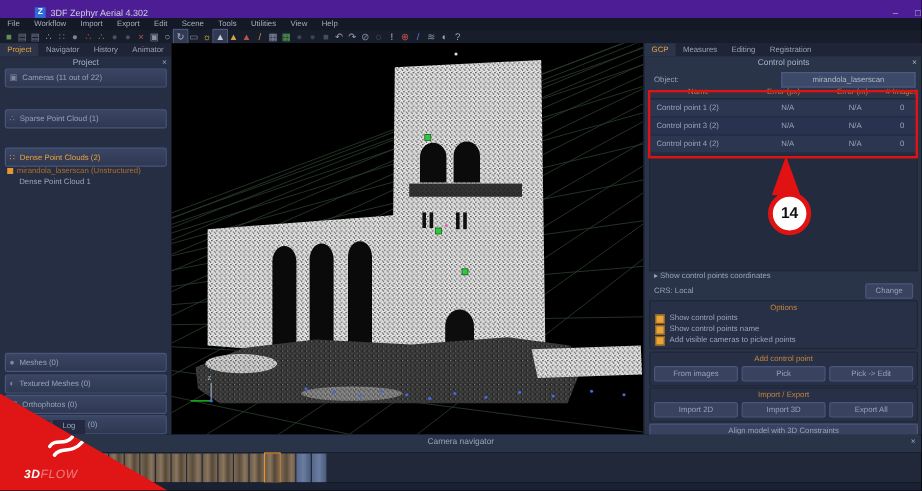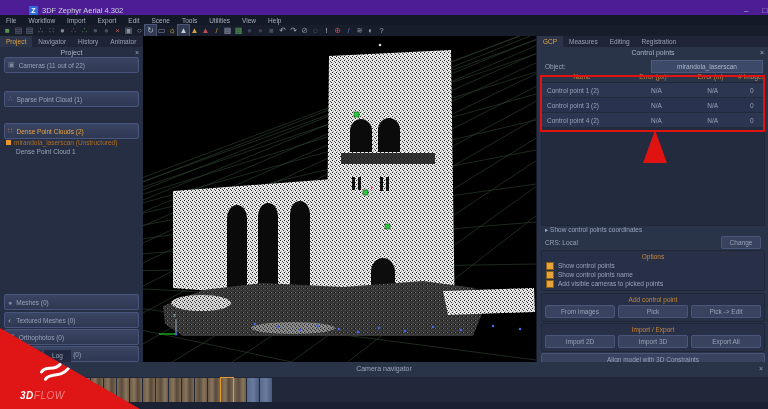--- a/index.html
+++ b/index.html
@@ -339,20 +339,21 @@
     </div>
     <div class="trow">
       <div class="c-name">Control point 4 (2)</div>
       <div class="c-epx">N/A</div>
       <div class="c-em">N/A</div>
       <div class="c-img">0</div>
     </div>
   </div>
   <div class="redbox"></div>
   <div class="redarrow"></div>
+  <div class="redcircle">14</div>
   <div class="coords-row">▸ Show control points coordinates</div>
   <div class="crs-row">
     <span>CRS: Local</span>
     <span class="chg-btn">Change</span>
   </div>
   <div class="section" style="top:214px;height:39px">
     <div class="sec-head">Options</div>
     <div class="chk-row">
       <span class="chk"></span>
       <span>Show control points</span>

